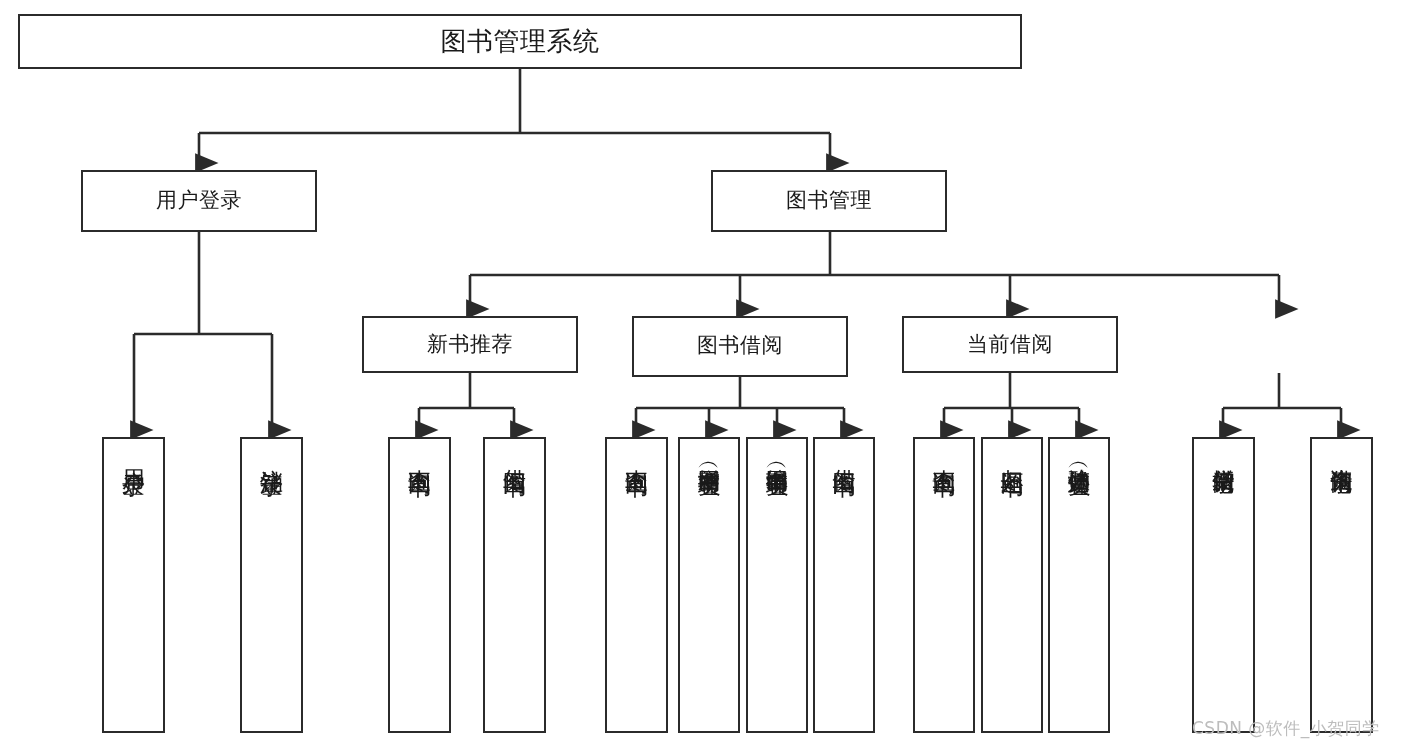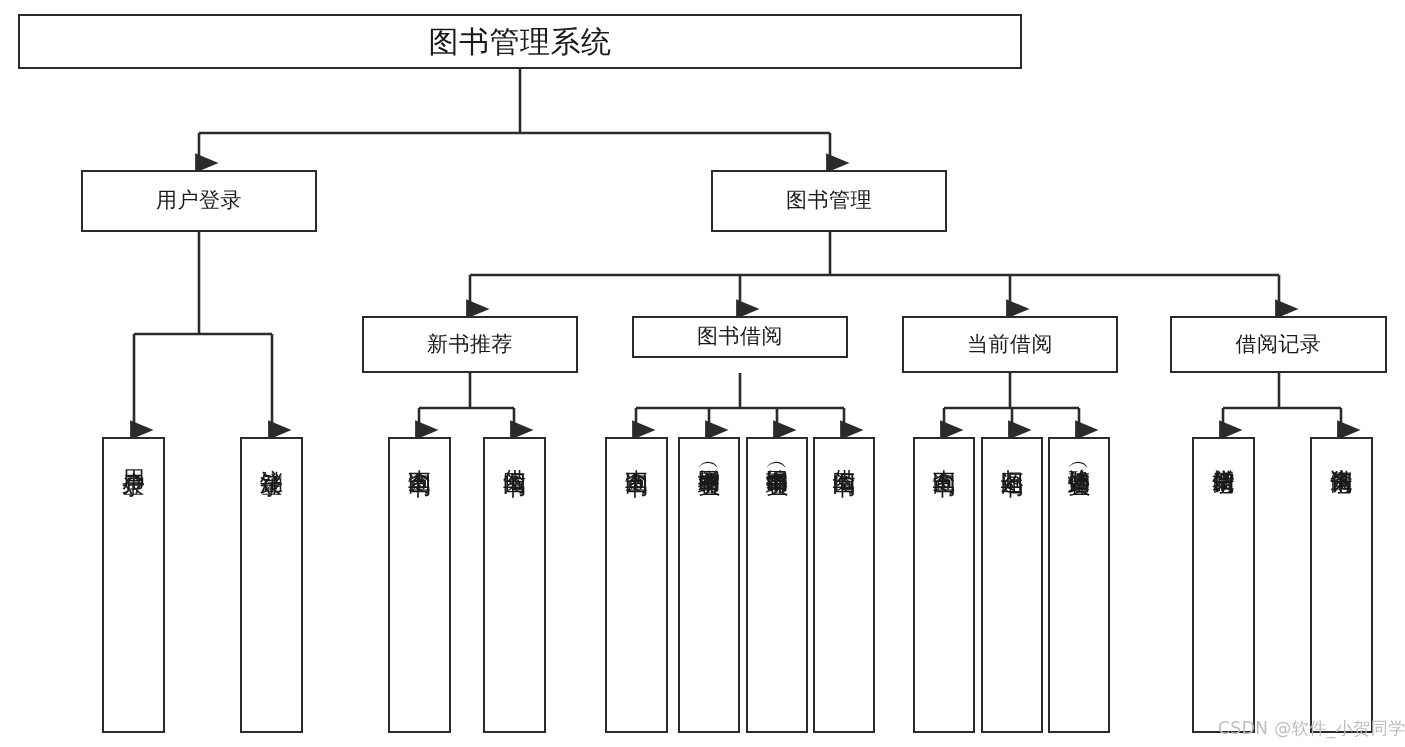--- a/index.html
+++ b/index.html
@@ -40,21 +40,21 @@
     display: block;
     white-space: pre;
     letter-spacing: 0.5px;
   }
   
   .node.horiz .node-label {
     font-size: 21px;
     line-height: 1.1;
   }
   .node.root .node-label {
-    font-size: 30px;
+    font-size: 26px;
   }
   
   .node.vert {
     align-items: flex-start;
     justify-content: center;
     padding-top: 12px;
   }
   .node.vert .node-label {
     writing-mode: vertical-rl;
     text-orientation: upright;
@@ -67,21 +67,20 @@
     font-size: 22px;
     letter-spacing: 1px;
   }
   .watermark {
     position: absolute;
     font-size: 17px;
     color: #bdbdbd;
     white-space: nowrap;
     letter-spacing: 0.5px;
     user-select: none;
-    margin-left: 26px;
   }
 </style>
 </head>
 <body>
 
 <div id="diagram-root">
 
   <svg id="edges-layer" viewBox="0 0 1405 747" width="1405" height="747" xmlns="http://www.w3.org/2000/svg">
     <defs>
       <marker id="arrow" viewBox="0 0 12 12" refX="6" refY="10" markerWidth="9" markerHeight="9" orient="auto-start-reverse">
@@ -141,29 +140,26 @@
   <div class="node horiz" style="left:81px; top:170px; width:236px; height:62px;">
     <span class="node-label">用户登录</span>
   </div>
   <div class="node horiz" style="left:711px; top:170px; width:236px; height:62px;">
     <span class="node-label">图书管理</span>
   </div>
 
   <div class="node horiz" style="left:362px; top:316px; width:216px; height:57px;align-items:center;">
     <span class="node-label">新书推荐</span>
   </div>
-  <div class="node horiz" style="left:632px; top:316px; width:216px; height:42px;">
+  <div class="node horiz" style="left:632px; top:316px; width:216px; height:61px;font-family:Liberation Mono, monospace;">
     <span class="node-label">图书借阅</span>
   </div>
   <div class="node horiz" style="left:902px; top:316px; width:216px; height:57px;align-items:center;">
     <span class="node-label">当前借阅</span>
   </div>
-  <div class="node horiz" style="left:1170px; top:316px; width:217px; height:57px;">
-    <span class="node-label">借阅记录</span>
-  </div>
 
   <div class="node vert" style="left:102px; top:437px; width:63px; height:296px;">
     <span class="node-label">用户登录</span>
   </div>
   <div class="node vert" style="left:240px; top:437px; width:63px; height:296px;">
     <span class="node-label">注销登录</span>
   </div>
   <div class="node vert" style="left:388px; top:437px; width:63px; height:296px;">
     <span class="node-label">查询图书</span>
   </div>

